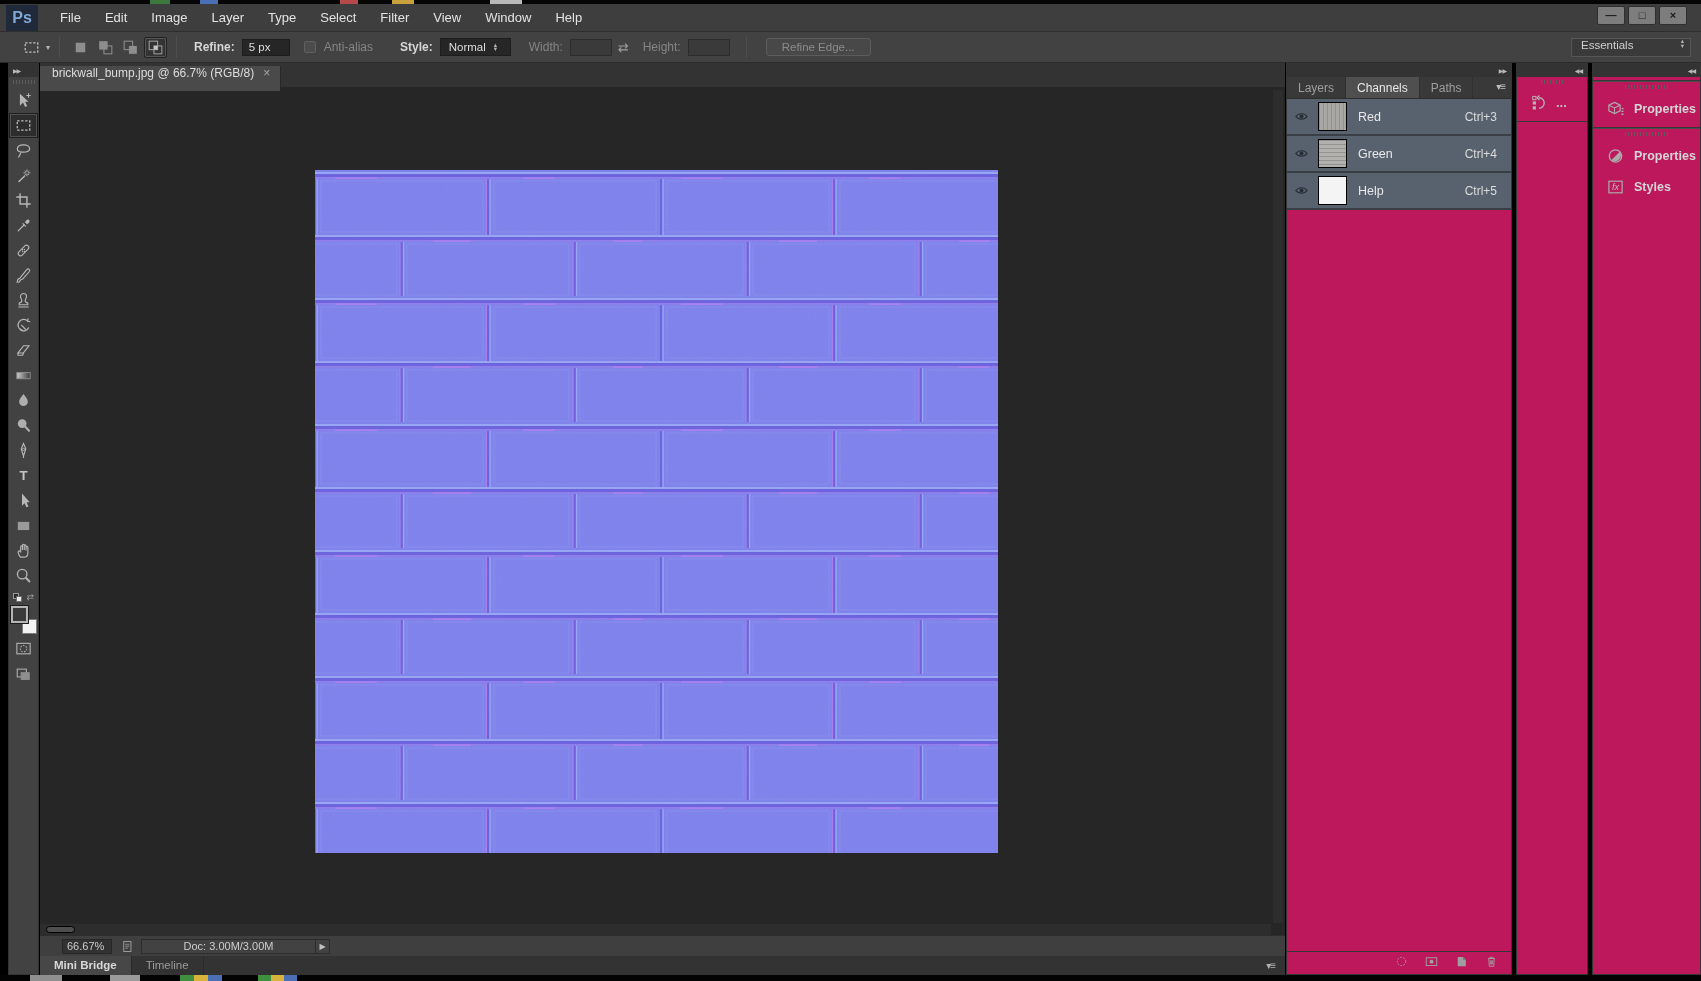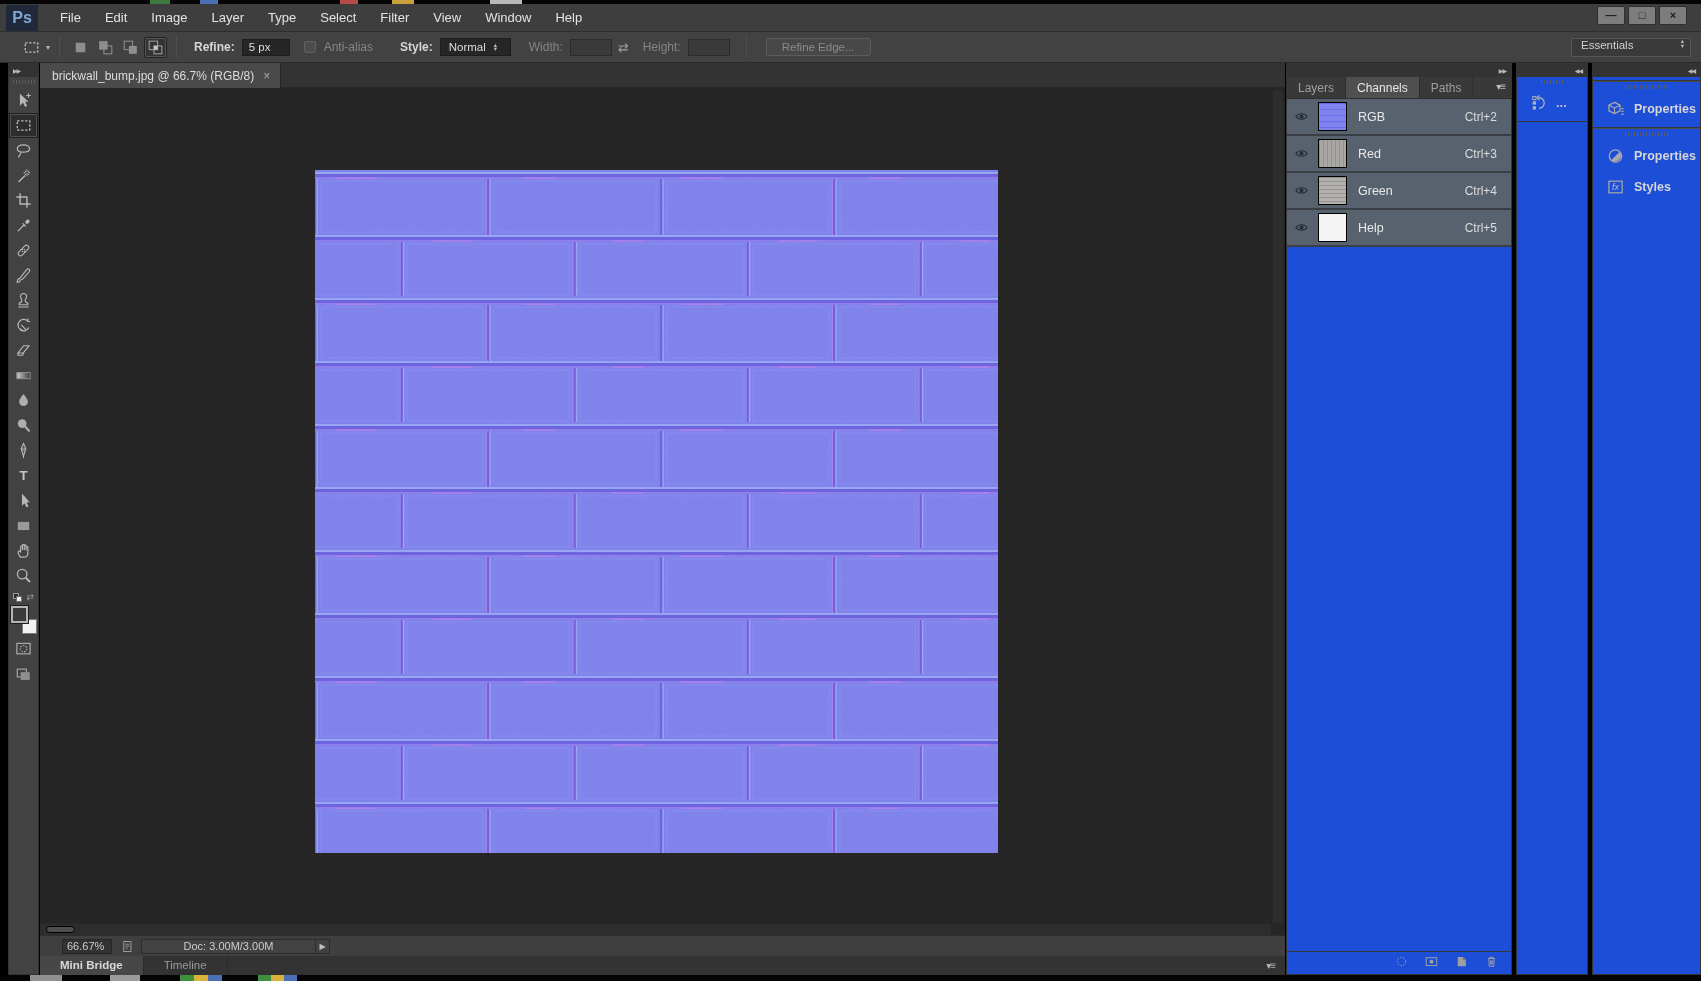--- a/index.html
+++ b/index.html
@@ -50,40 +50,40 @@
   .mini-sq .b { position:absolute; left:0; top:0; width:6px; height:6px; background:#2a2a2a; border:1px solid #9a9a9a; }
   .mini-sq .w { position:absolute; right:0; bottom:0; width:6px; height:6px; background:#ececec; border:1px solid #6f6f6f; }
   .mini-swap { font-size:9px; color:#9f9f9f; }
   .fgbg { position:relative; width:27px; height:28px; margin:4px 0 2px 2px; }
   .fg { position:absolute; left:0; top:0; width:17px; height:17px; background:#3a3a3a; border:2px solid #b5b5b5; outline:1px solid #1e1e1e; }
   .bg { position:absolute; right:1px; bottom:0; width:15px; height:15px; background:#f2f2f2; border:1px solid #7c7c7c; }
 
   
   .doc-area { position:absolute; left:40px; top:63px; width:1245px; height:912px; background:#262626; }
   .tabstrip { position:absolute; left:0; top:0; right:0; height:25px; background:#333; border-bottom:1px solid #282828; }
-  .doctab { display:inline-flex; align-items:center; gap:9px; height:25px; padding:0 10px 0 12px; background:#4a4a4a; border-right:1px solid #272727; font-size:12px; color:#dcdcdc; }
+  .doctab { display:inline-flex; align-items:flex-start; gap:9px; height:25px; padding:0 10px 0 12px; background:#4a4a4a; border-right:1px solid #272727; font-size:12px; color:#dcdcdc; }
   .doctab .close { color:#a8a8a8; font-size:12px; }
   .canvas-wrap { position:absolute; left:275px; top:107px; width:683px; height:683px; }
   .vscroll { position:absolute; right:2px; top:27px; bottom:52px; width:10px; background:#2d2d2d; }
   .hscroll { position:absolute; left:0; right:14px; bottom:40px; height:11px; background:#2d2d2d; }
   .hscroll .thumb { position:absolute; left:3px; top:2px; right:3px; height:7px; background:#4e4e4e; border-radius:4px; }
 
   .statusbar { position:absolute; left:0; right:0; bottom:19px; height:21px; background:#3f3f3f; border-top:1px solid #2d2d2d; display:flex; align-items:center; font-size:11px; color:#cccccc; }
   .zoombox { margin-left:22px; width:50px; height:15px; background:#323232; border:1px solid #272727; line-height:13px; padding-left:4px; }
   .stat-icon { margin:0 6px 0 8px; width:15px; height:15px; }
   .docbox { width:175px; height:15px; background:#424242; border:1px solid #2c2c2c; text-align:center; line-height:13px; }
   .stat-play { width:14px; height:15px; background:#424242; border:1px solid #2c2c2c; border-left:none; color:#c2c2c2; font-size:8px; text-align:center; line-height:14px; }
 
   .bottomtabs { position:absolute; left:0; right:0; bottom:0; height:19px; background:#333; display:flex; align-items:stretch; }
-  .btab { padding:0 20px; font-size:11.5px; line-height:19px; color:#9a9a9a; border-right:1px solid #2a2a2a; }
+  .btab { padding:0 14px; font-size:11.5px; line-height:19px; color:#9a9a9a; border-right:1px solid #2a2a2a; }
   .btab.active { background:#474747; color:#d8d8d8; font-weight:bold; }
   .bt-menu { margin-left:auto; align-self:center; margin-right:10px; color:#b2b2b2; font-size:10px; letter-spacing:-1px; }
 
   
-  .dock { position:absolute; top:63px; height:912px; background:#1d4ed8; border:1px solid #353535; }
+  .dock { position:absolute; top:63px; height:912px; background:#be185d; border:1px solid #353535; }
   .dock-head { height:13px; background:#333; color:#b9b9b9; font-size:6px; letter-spacing:-1px; text-align:right; padding:3px 5px 0 0; }
   .channels-dock { left:1286px; width:226px; }
   .paneltabs { height:22px; background:#393939; display:flex; align-items:stretch; border-bottom:1px solid #2d2d2d; position:relative; }
   .ptab { padding:0 11px; line-height:22px; font-size:12px; color:#9e9e9e; border-right:1px solid #2f2f2f; }
   .ptab.active { background:#4f4f4f; color:#e8e8e8; }
   .ptab-menu { position:absolute; right:6px; top:4px; color:#c0c0c0; font-size:10px; letter-spacing:-1px; }
   .chrow { height:37px; background:#57626e; border-bottom:2px solid #3a3f46; display:flex; align-items:center; }
   .chrow .eyecell { width:28px; display:flex; justify-content:center; }
   .chrow .eyecell svg { width:15px; height:15px; }
   .thumb { width:29px; height:29px; border:1px solid #000; margin-left:3px; }
@@ -599,30 +599,20 @@
       <span class="ptab">Paths</span>
       <span class="ptab-menu">▾≡</span>
   </div>
   <div id="channel-rows">
       <div class="chrow">
         <span class="eyecell">
           <svg>
             <use href="#i-eye"></use>
           </svg>
         </span>
-        <span class="thumb rgb"></span>
-        <span class="chname">RGB</span>
-        <span class="chshort">Ctrl+2</span>
-      </div>
-      <div class="chrow">
-        <span class="eyecell">
-          <svg>
-            <use href="#i-eye"></use>
-          </svg>
-        </span>
         <span class="thumb red"></span>
         <span class="chname">Red</span>
         <span class="chshort">Ctrl+3</span>
       </div>
       <div class="chrow">
         <span class="eyecell">
           <svg>
             <use href="#i-eye"></use>
           </svg>
         </span>

